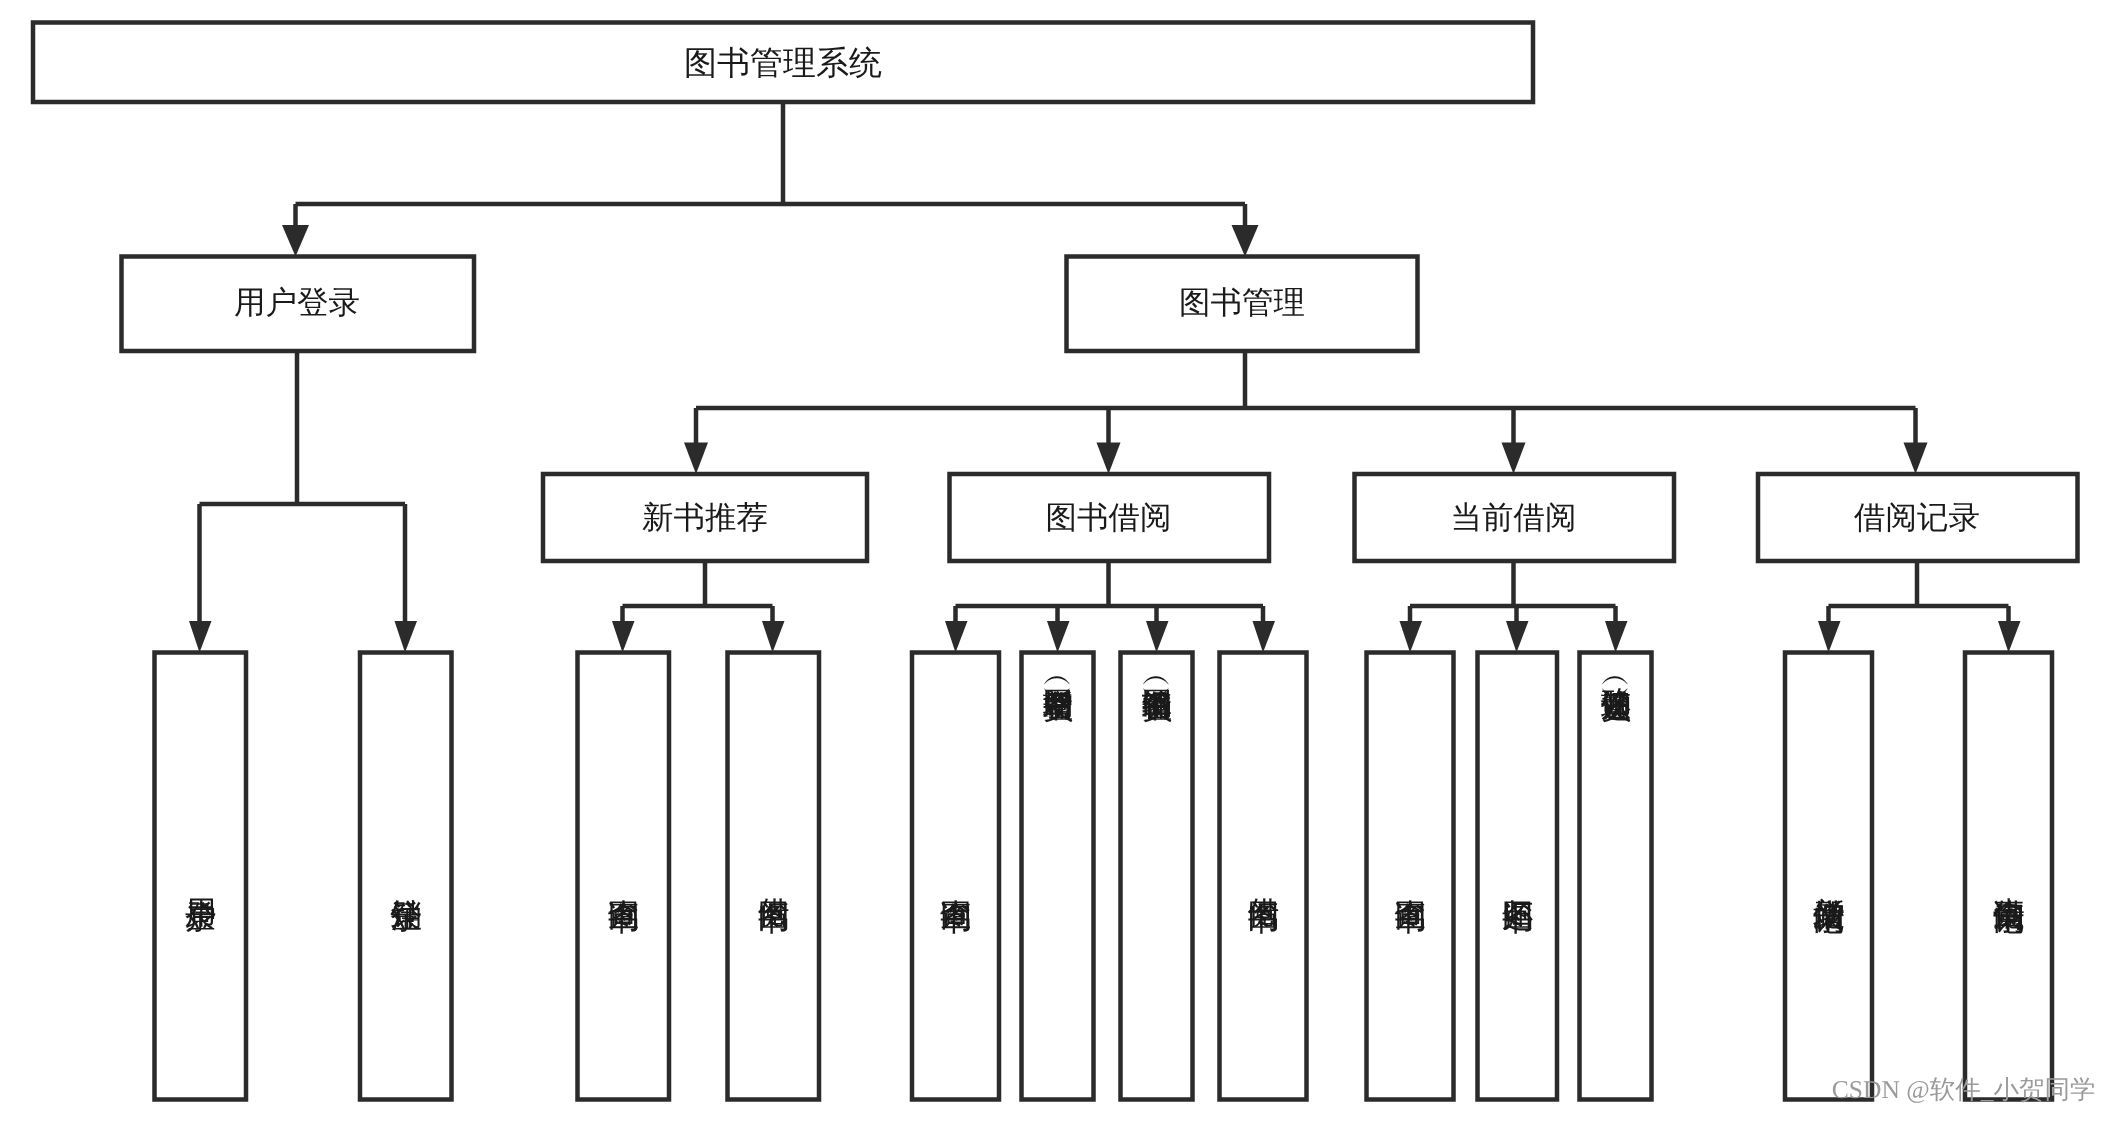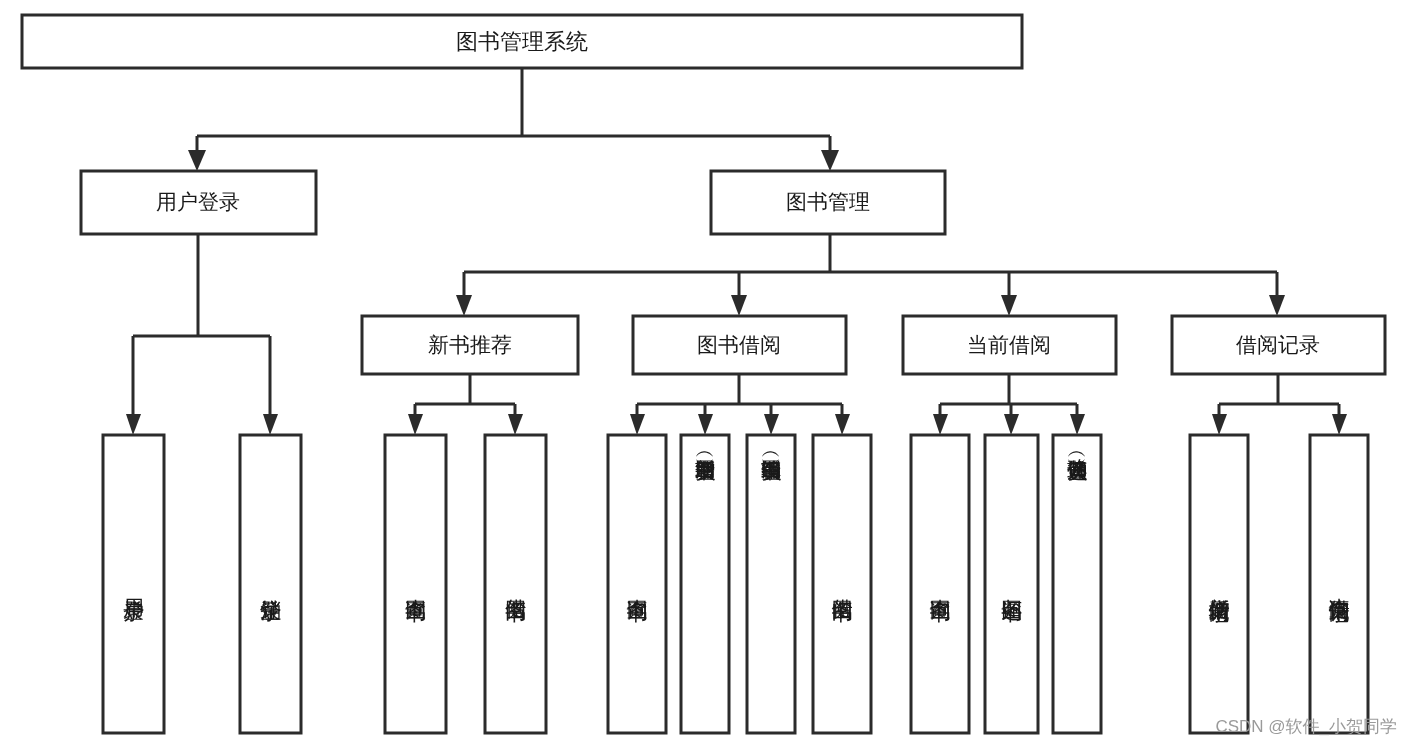--- a/index.html
+++ b/index.html
@@ -71,21 +71,21 @@
     white-space: nowrap;
   }
   .vlabel-text.narrow {
     font-size: 20px;
     letter-spacing: 0.5px;
   }
   .watermark {
     position: absolute;
     right: 8px;
     bottom: 4px;
-    font-family: Liberation Sans, sans-serif;
+    font-family: Liberation Serif, serif;
     font-size: 17px;
     color: #9a9a9a;
     white-space: nowrap;
     pointer-events: none;
   }
 </style>
 </head>
 <body>
 
 <div id="diagram-root">

